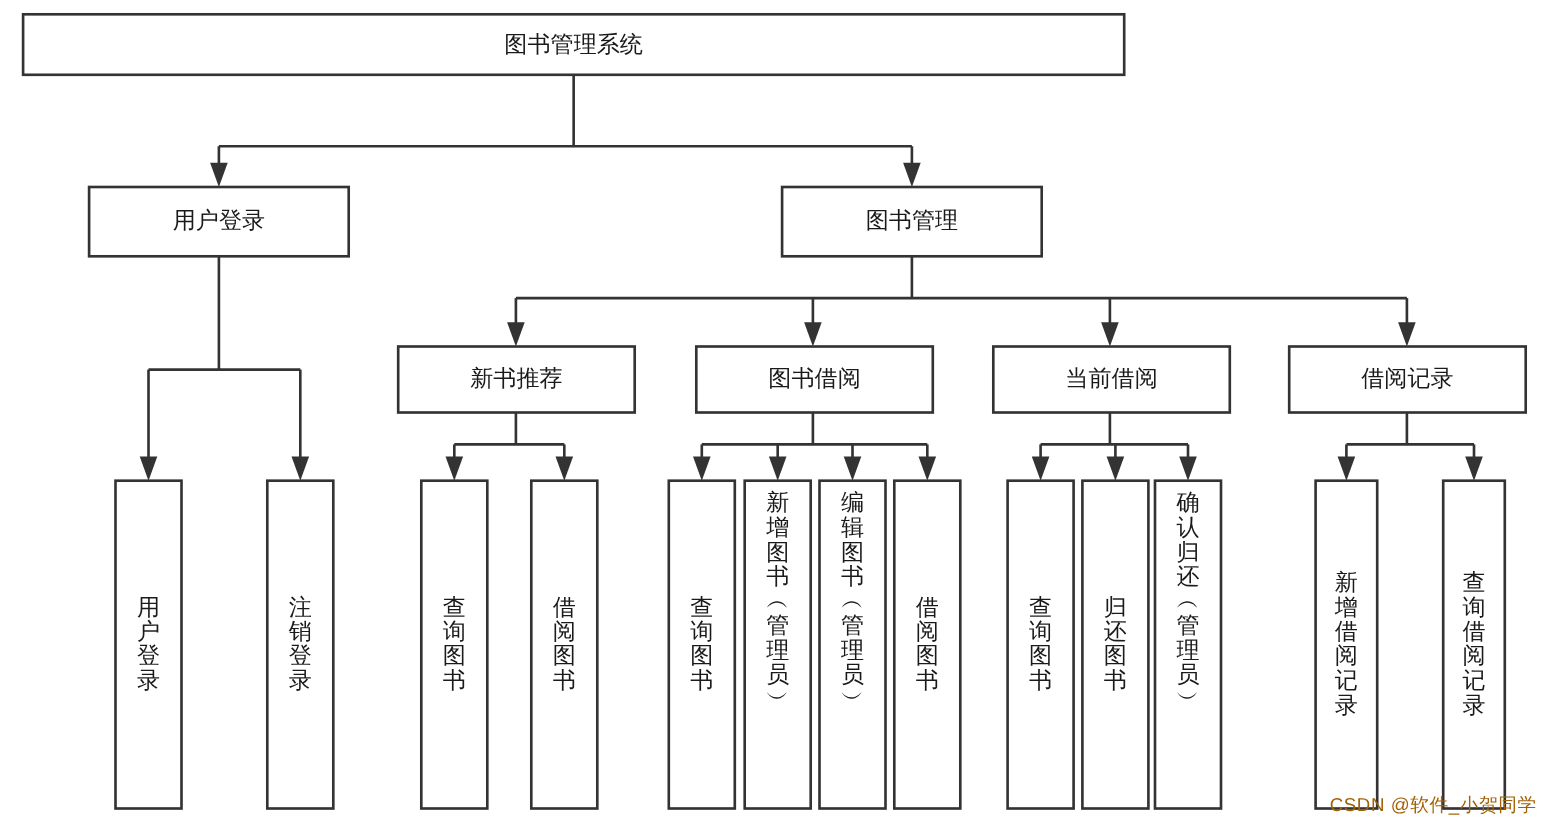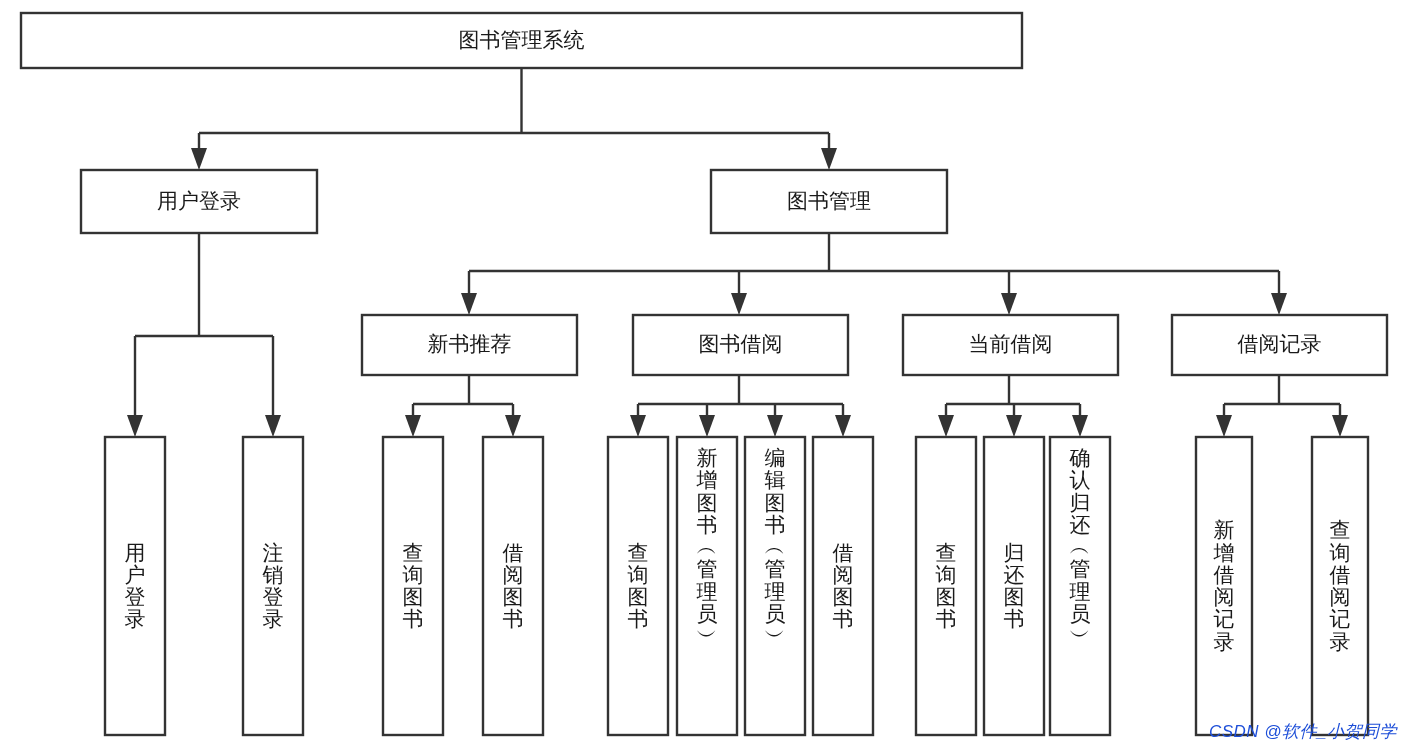--- a/index.html
+++ b/index.html
@@ -74,25 +74,24 @@
   }
   .vlabel span {
     display: block;
   }
   .watermark {
     position: absolute;
     right: 8px;
     bottom: 4px;
     font-family: "Liberation Sans", "DejaVu Sans", sans-serif;
     font-size: 17px;
-    color: #1d4ed8;
+    color: #a16207;
     letter-spacing: 0.5px;
     white-space: nowrap;
     user-select: none;
-    font-style: italic;
   }
 </style>
 </head>
 <body>
 
 <div id="diagram-root">
 
   <svg class="diagram-canvas" viewBox="0 0 1405 747">
 
     <g>

